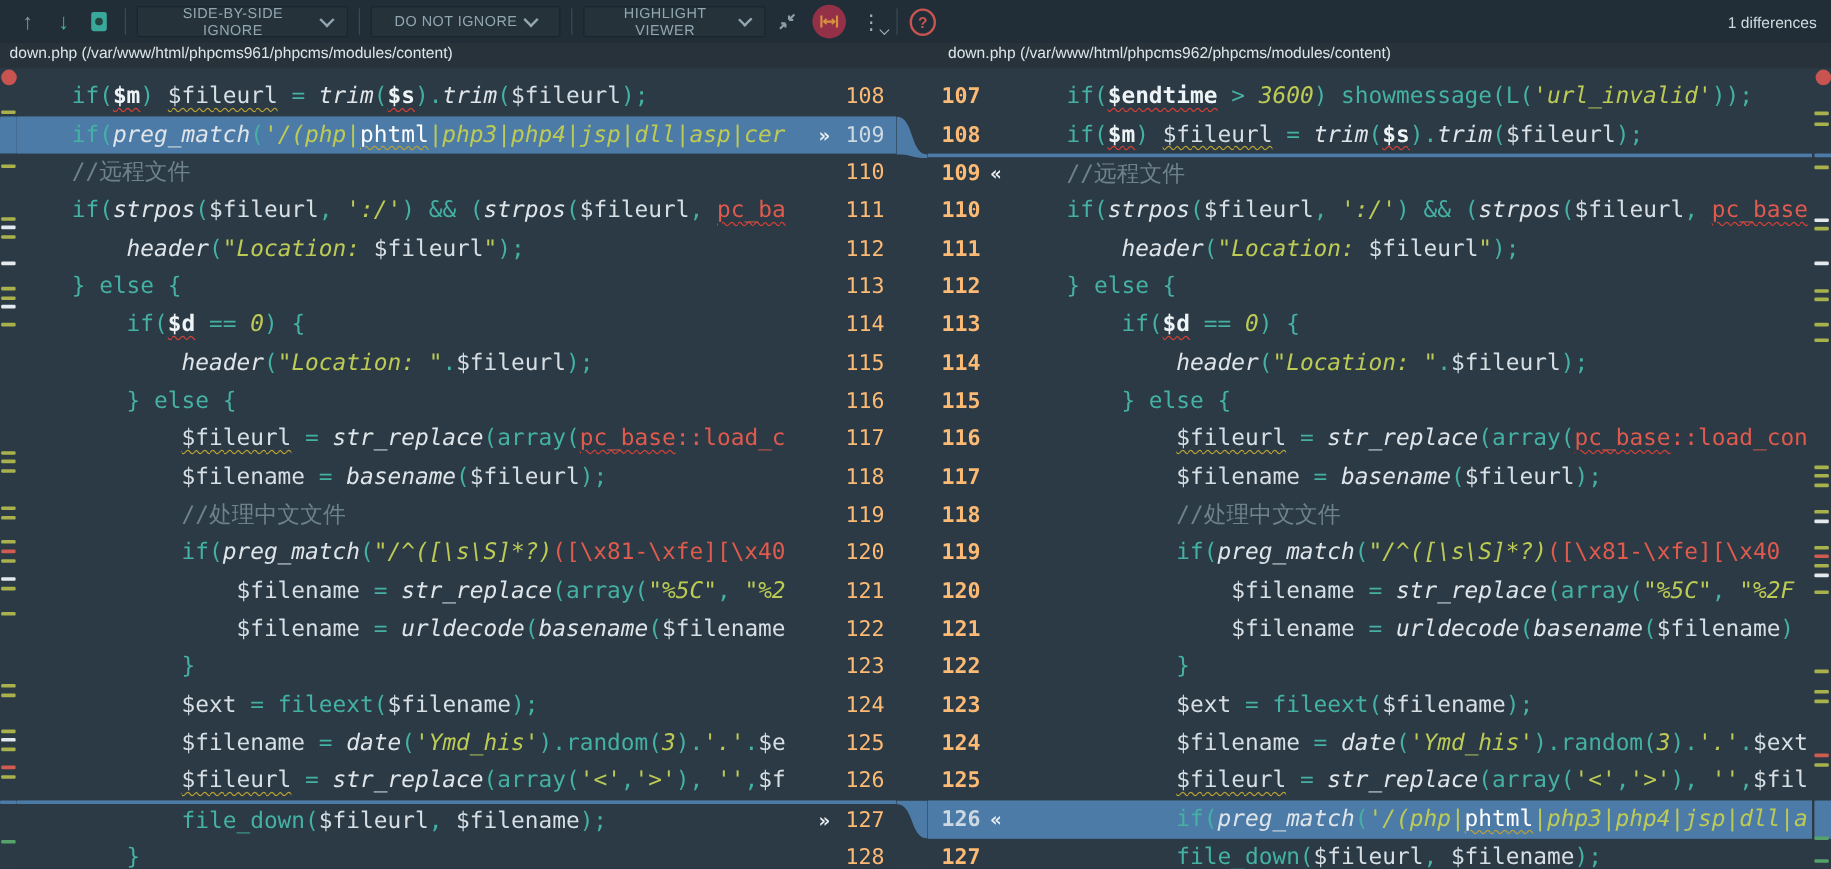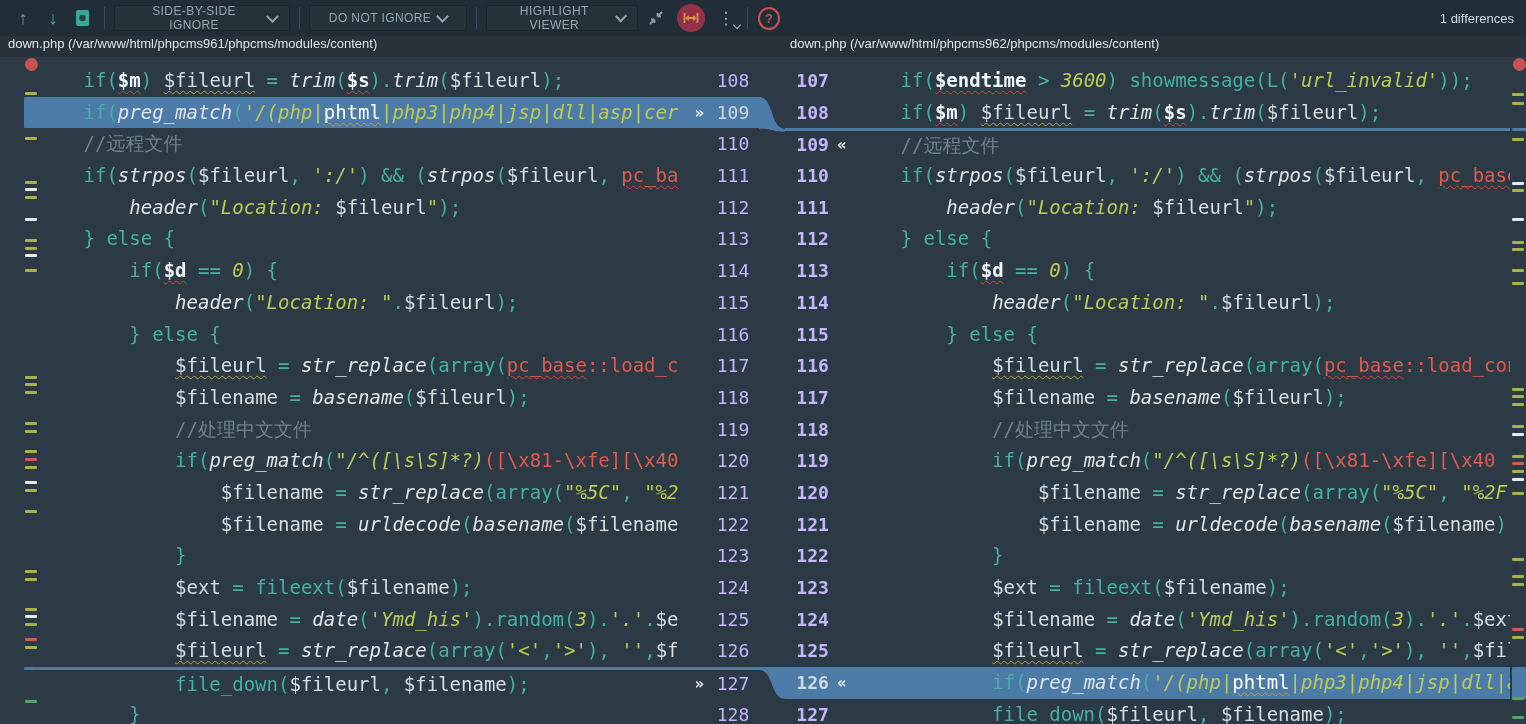--- a/index.html
+++ b/index.html
@@ -25,21 +25,21 @@
   .help{width:19px;height:19px;border-radius:50%;border:2px solid #c75450;color:#c75450;
         font-weight:bold;font-size:13px;display:inline-flex;align-items:center;justify-content:center;margin:0 4px;}
   .tspacer{flex:1;}
   .diffcount{color:#cfd9de;font-size:13px;padding-right:4px;}
   
   .fheaders{position:absolute;top:36px;left:0;right:0;height:21px;background:#27323b;display:flex;
             font-size:13px;color:#dce5e9;align-items:flex-start;}
   .fheaders .fh-l{width:763px;padding-left:8px;box-sizing:border-box;white-space:nowrap;overflow:hidden;}
   .fheaders .fh-r{flex:1;padding-left:27px;white-space:nowrap;overflow:hidden;}
   
-  .editors{position:absolute;top:57px;left:0;right:0;bottom:0;display:flex;background:#2b3a45;padding-left:24px;}
+  .editors{position:absolute;top:57px;left:0;right:0;bottom:0;display:flex;background:#2b3a45;}
   .stripe{position:relative;background:#2b3a45;}
   .stripe-l{width:14px;}
   .stripe-r{width:16px;}
   .sm{position:absolute;left:1px;width:12px;height:3px;border-radius:1px;}
   .stripe-r .sm{left:2px;}
   .sm-o{background:#a9b14c;} .sm-w{background:#e3e9ec;} .sm-r{background:#cf5b51;}
   .sm-g{background:#55a26b;} .sm-b{background:#4d7ba7;left:0;width:100%;}
   .sm-bb{background:#4d7ba7;left:0;width:100%;}
   .errball{position:absolute;top:1px;width:13px;height:13px;border-radius:50%;background:#c75450;
            color:#f3d9d5;font-size:9px;font-weight:bold;display:flex;align-items:center;justify-content:center;}
@@ -48,21 +48,21 @@
   .pane-l{width:733px;}
   .pane-r{width:737px;}
   .splitter{position:relative;width:26px;background:#2b3a45;}
   .conn{position:absolute;left:0;}
   .crow{display:flex;height:31.7px;box-sizing:border-box;}
   .crow.band{background:#4d7ba7;}
   .crow.top{border-top:3px solid #4d7ba7;}
   .code{flex:1;overflow:hidden;white-space:pre;font-family:"DejaVu Sans Mono","Liberation Mono",monospace;
         font-size:19px;line-height:31.7px;}
   .crow.top .code,.crow.top .num,.crow.top .mark{line-height:28.7px;}
-  .num{width:47px;padding-right:10px;box-sizing:border-box;text-align:right;color:#c4b5fd;
+  .num{width:47px;padding-right:10px;box-sizing:border-box;text-align:right;color:#fdba74;
        font-family:"DejaVu Sans Mono","Liberation Mono",monospace;font-size:18px;line-height:31.7px;}
   .pane-r .num{width:44px;padding-right:0;padding-left:10px;text-align:right;font-weight:bold;}
   .mark{width:26px;text-align:center;color:#e9eff3;font-weight:bold;font-size:16px;line-height:31.7px;
         font-family:"DejaVu Sans Mono","Liberation Mono",monospace;}
   .crow.band .num{color:#ccd9e2;}
   
   .t-k{color:#44b1a3;}
   .t-f{color:#dfe5e9;font-style:italic;}
   .t-s,.t-n{color:#bdcb54;font-style:italic;}
   .t-sy{color:#ffffff;text-decoration:underline wavy #b9a232 1px;text-underline-offset:3px;}

